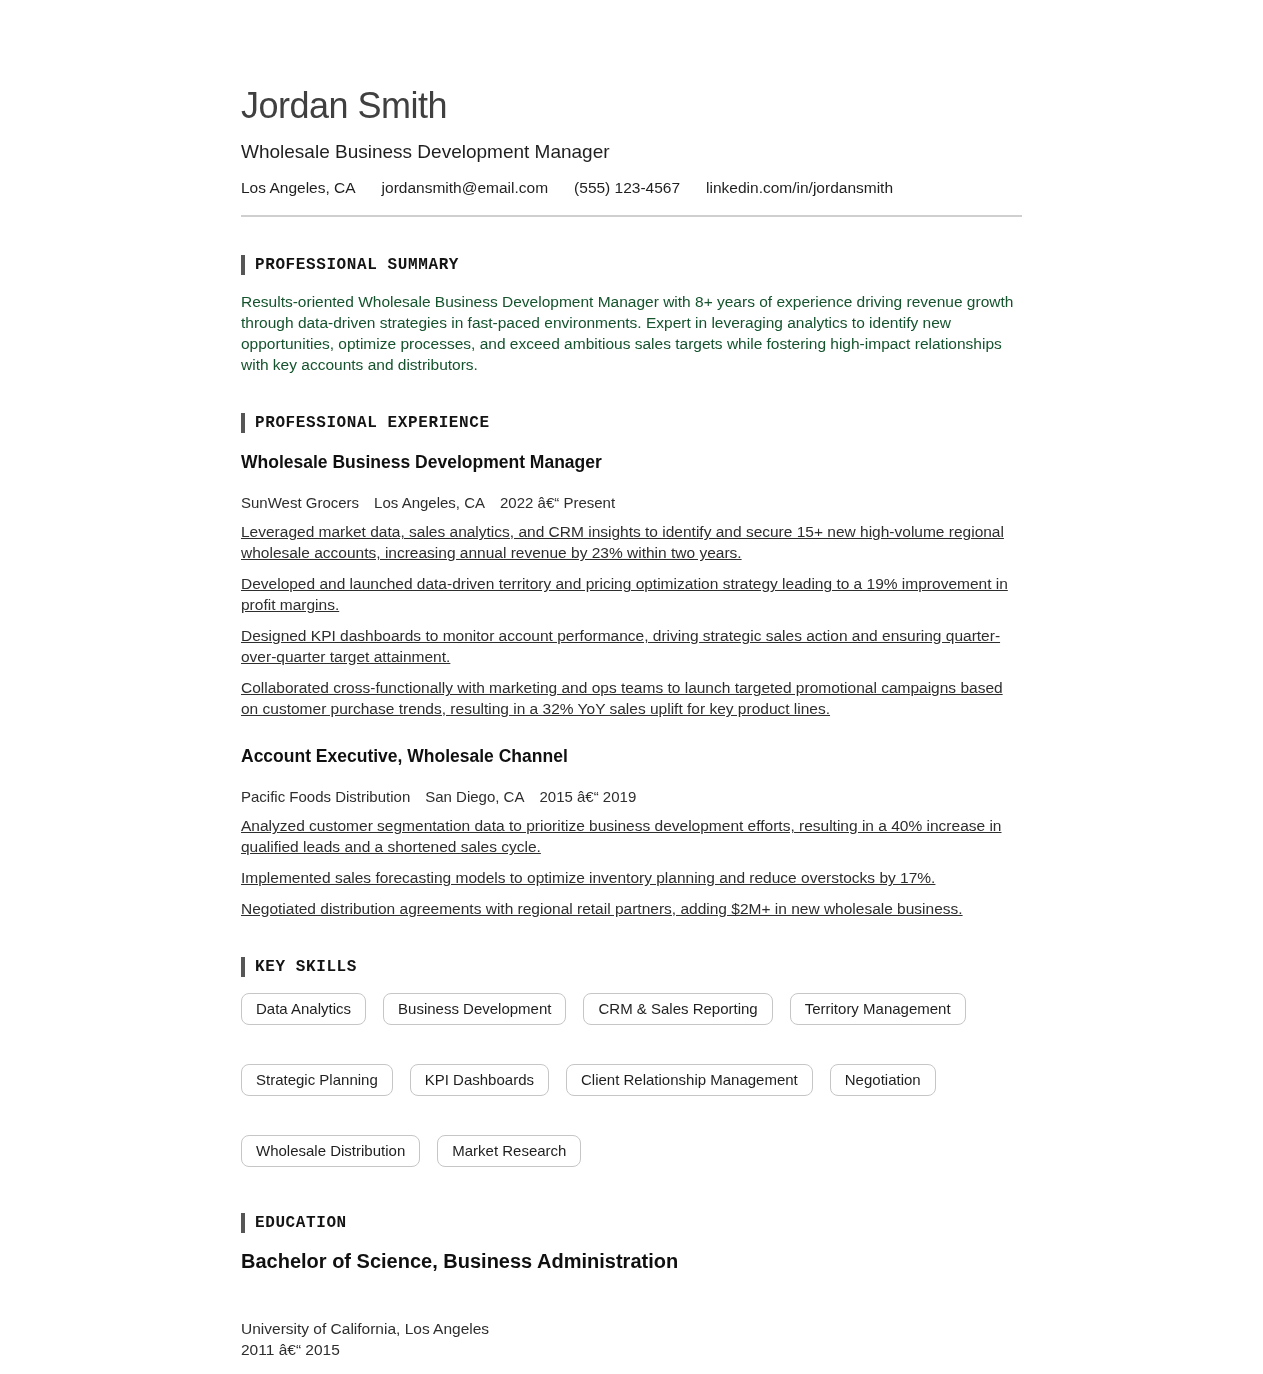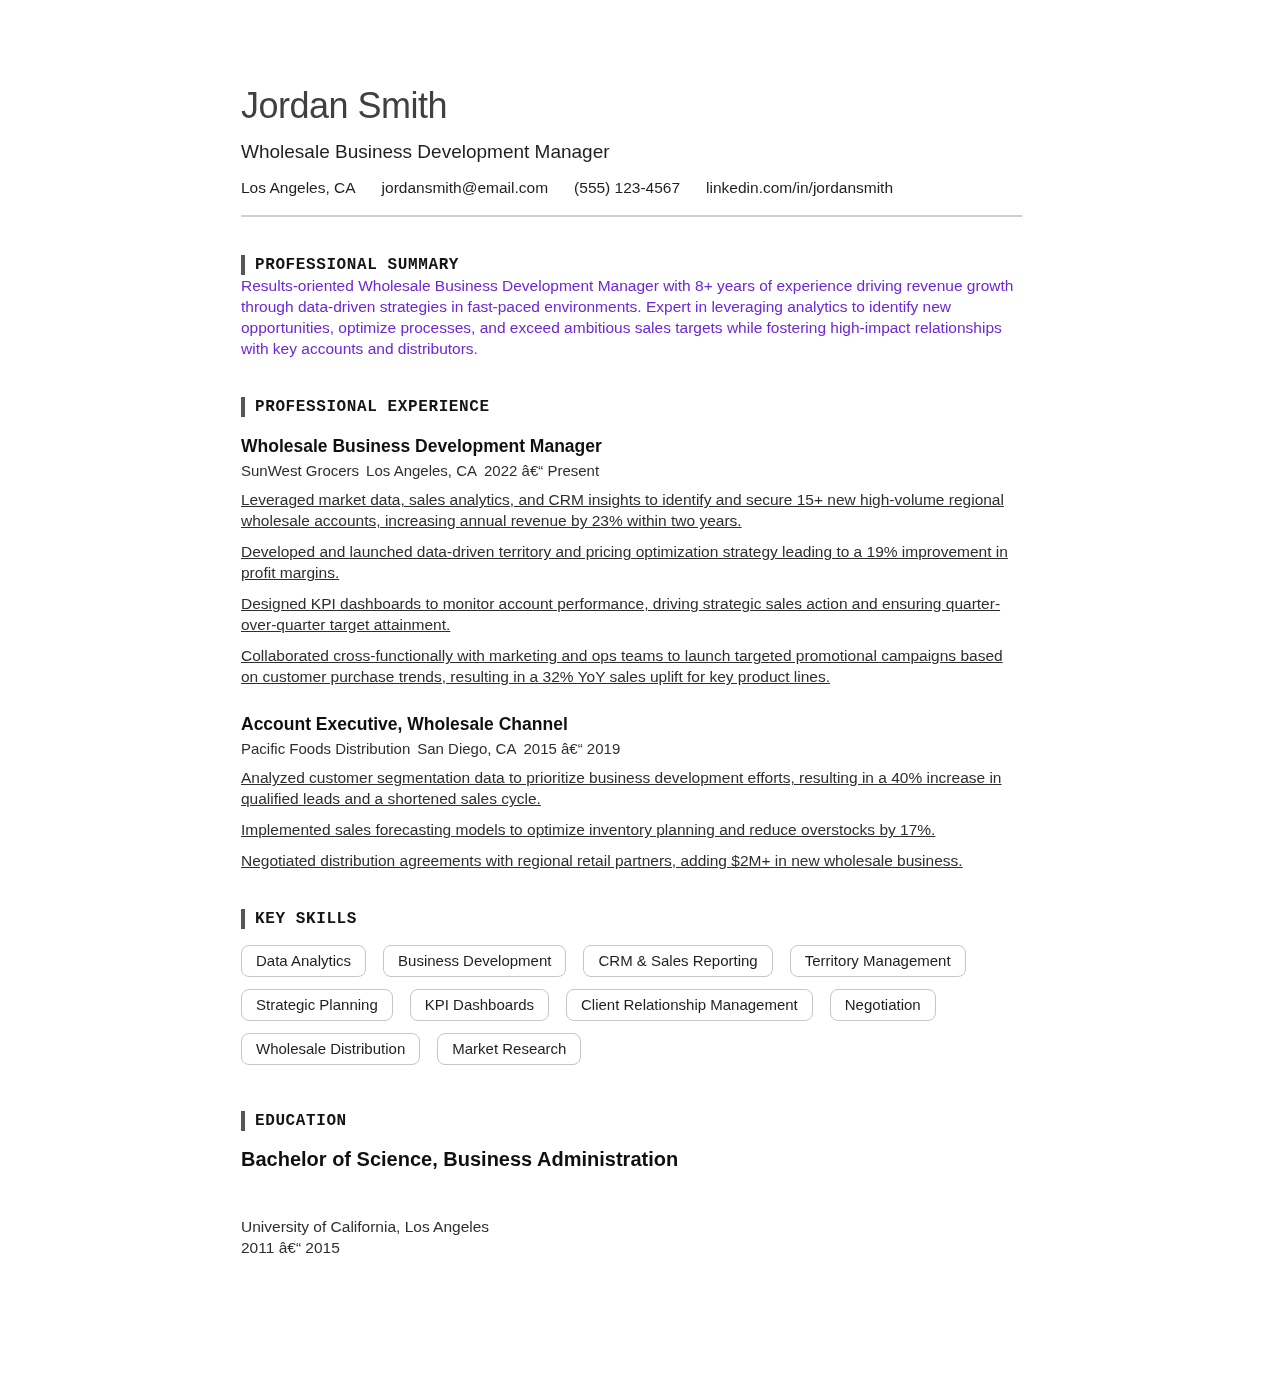--- a/index.html
+++ b/index.html
@@ -64,54 +64,55 @@
   }
   .heading-bar {
     width: 4px;
     height: 20px;
     background: #565656;
     margin-right: 10px;
     flex: 0 0 auto;
   }
 
   .body-text {
-    font-size: 15.5px;
-    line-height: 21px;
-    color: #6d28d9;
+    margin-top: 16px;
+    font-size: 15.5px;
+    line-height: 21px;
+    color: #14532d;
   }
 
   
   .job { margin-top: 19px; }
   .job + .job { margin-top: 27px; }
   .job-title {
     font-size: 17.5px;
     font-weight: 700;
     color: #101010;
     line-height: 1.25;
   }
   .job-meta {
     display: flex;
-    gap: 7px;
-    margin-top: 4px;
+    gap: 15px;
+    margin-top: 20px;
     font-size: 15px;
     color: #2e2e2e;
   }
   .job-bullet {
     margin-top: 10px;
     font-size: 15.5px;
     line-height: 21px;
     color: #2e2e2e;
     text-decoration: underline;
   }
 
   
   .skills-wrap {
     display: flex;
     flex-wrap: wrap;
-    gap: 12px 17px;
+    gap: 39px 17px;
     margin-top: 16px;
     width: 781px;
   }
   .skill-chip {
     border: 1px solid #c6c6c6;
     border-radius: 8px;
     padding: 5px 14px 6px 14px;
     font-size: 15px;
     line-height: 19px;
     color: #1f1f1f;

